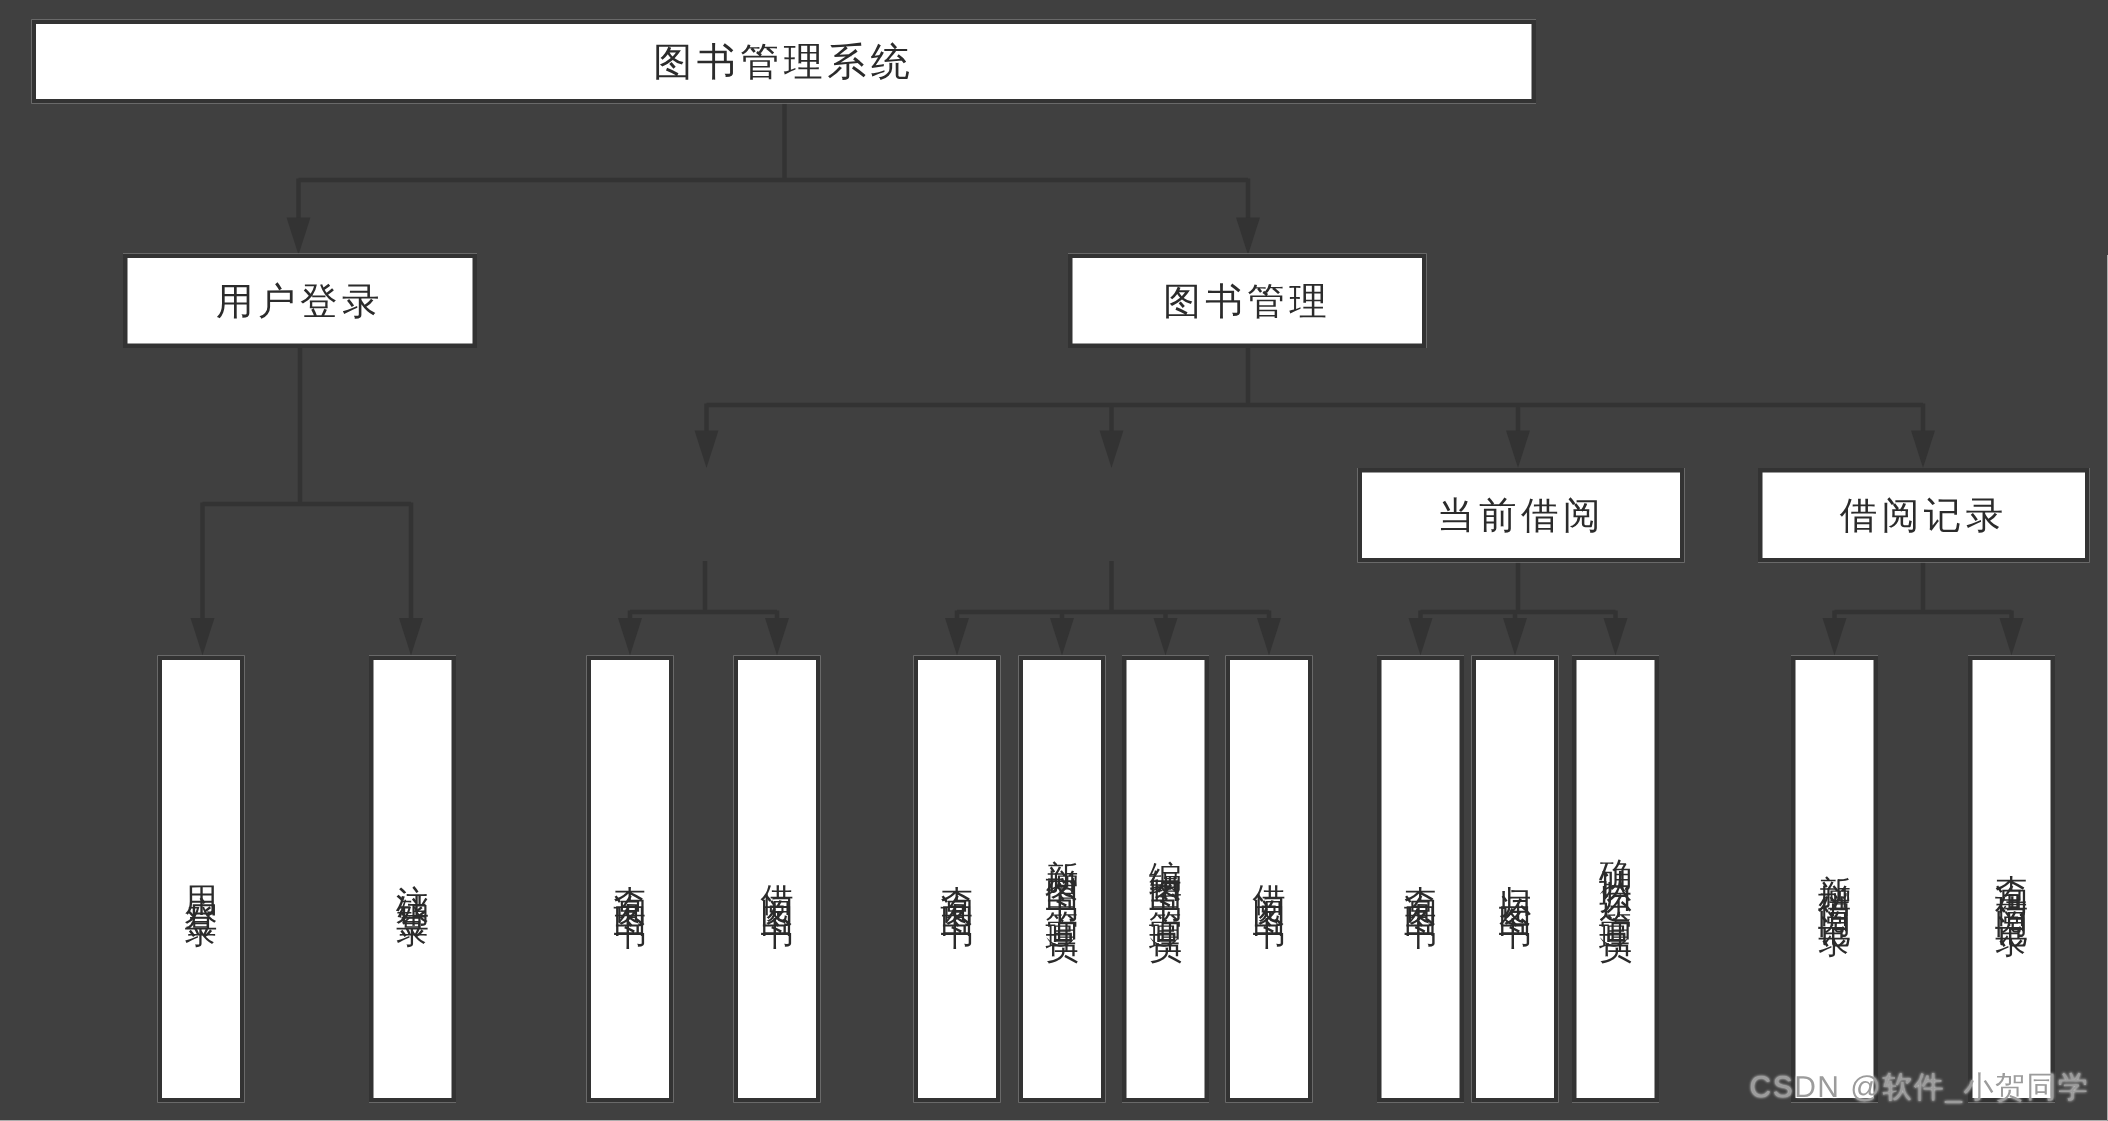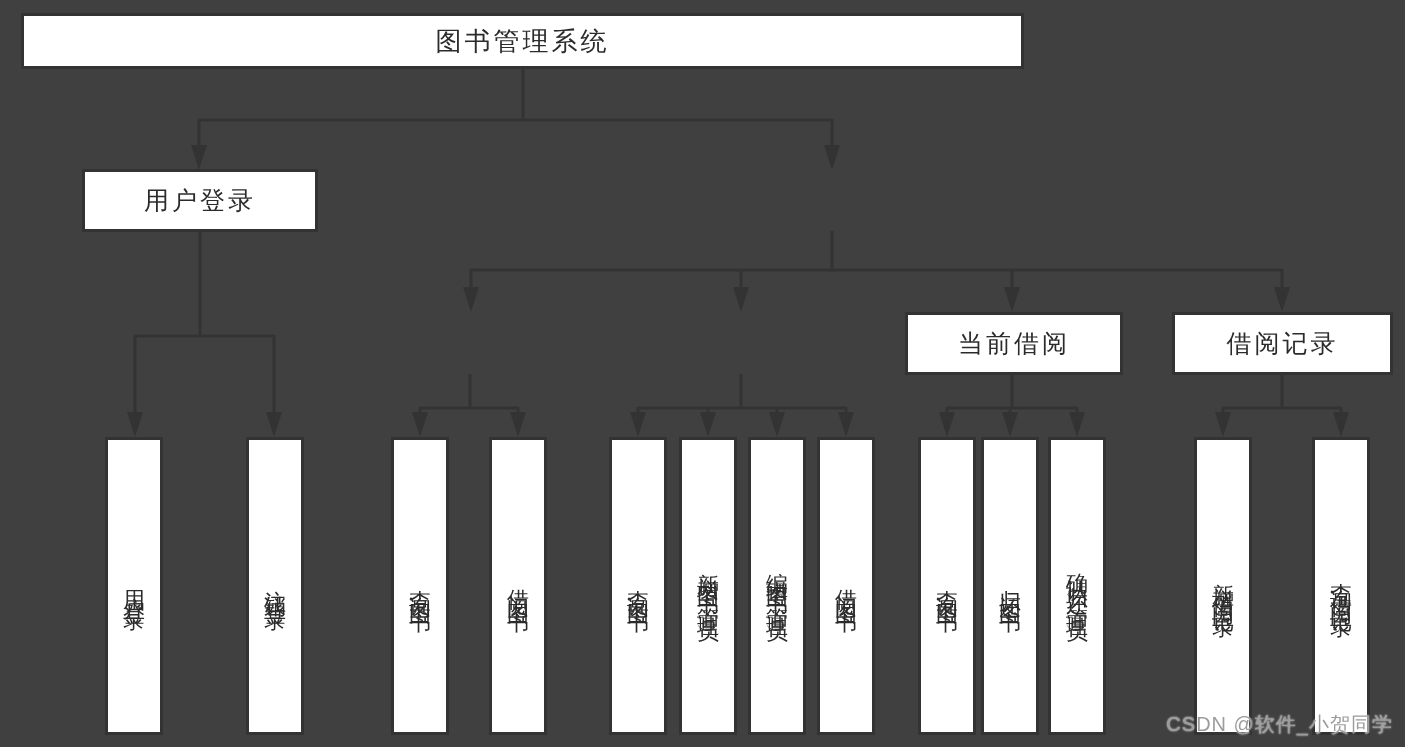--- a/index.html
+++ b/index.html
@@ -105,20 +105,23 @@
     </g>
   </svg>
 
   <div class="hnode root" style="left:21px; top:13px; width:1003px; height:56px;">
     <span>图书管理系统</span>
   </div>
 
   <div class="hnode" style="left:82px; top:169px; width:236px; height:63px;">
     <span>用户登录</span>
   </div>
+  <div class="hnode" style="left:712px; top:169px; width:239px; height:63px;">
+    <span>图书管理</span>
+  </div>
 
   <div class="hnode" style="left:905px; top:312px; width:218px; height:63px;">
     <span>当前借阅</span>
   </div>
   <div class="hnode" style="left:1172px; top:312px; width:221px; height:63px;">
     <span>借阅记录</span>
   </div>
 
   <div class="leaf" style="left:105px;">
     <span>用户登录</span>

